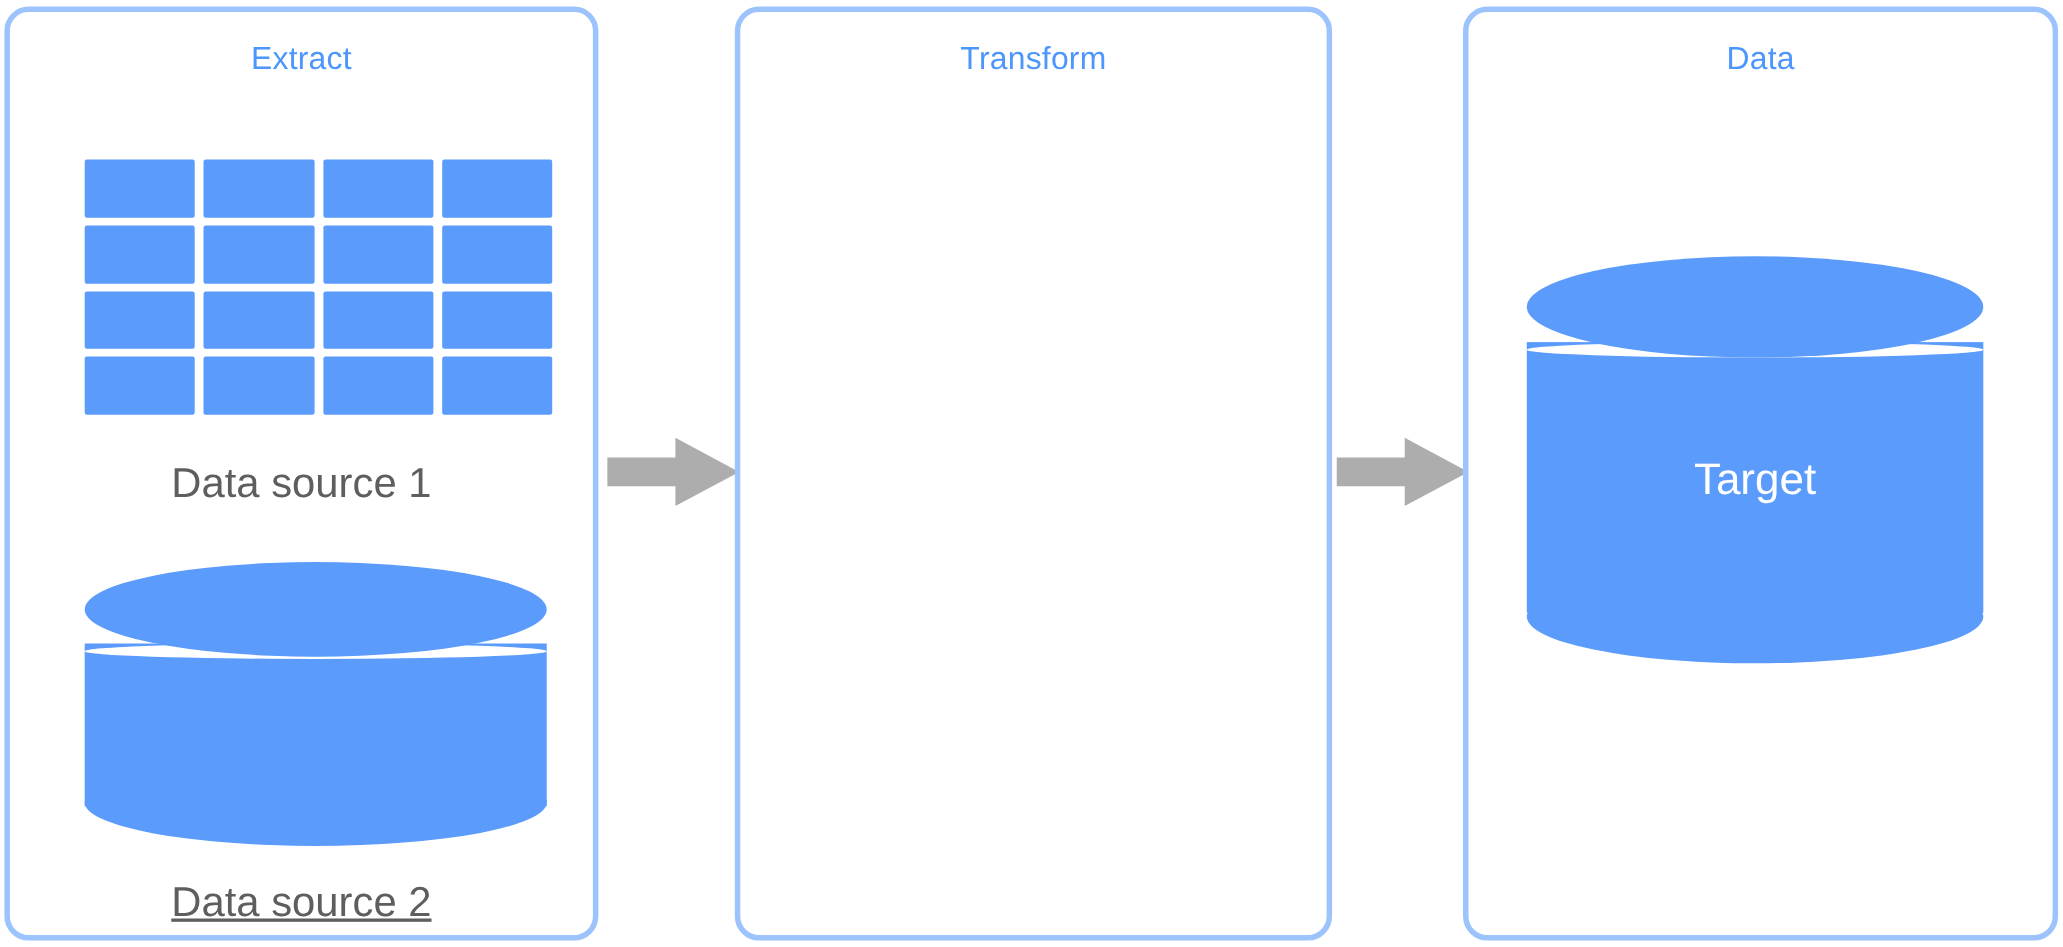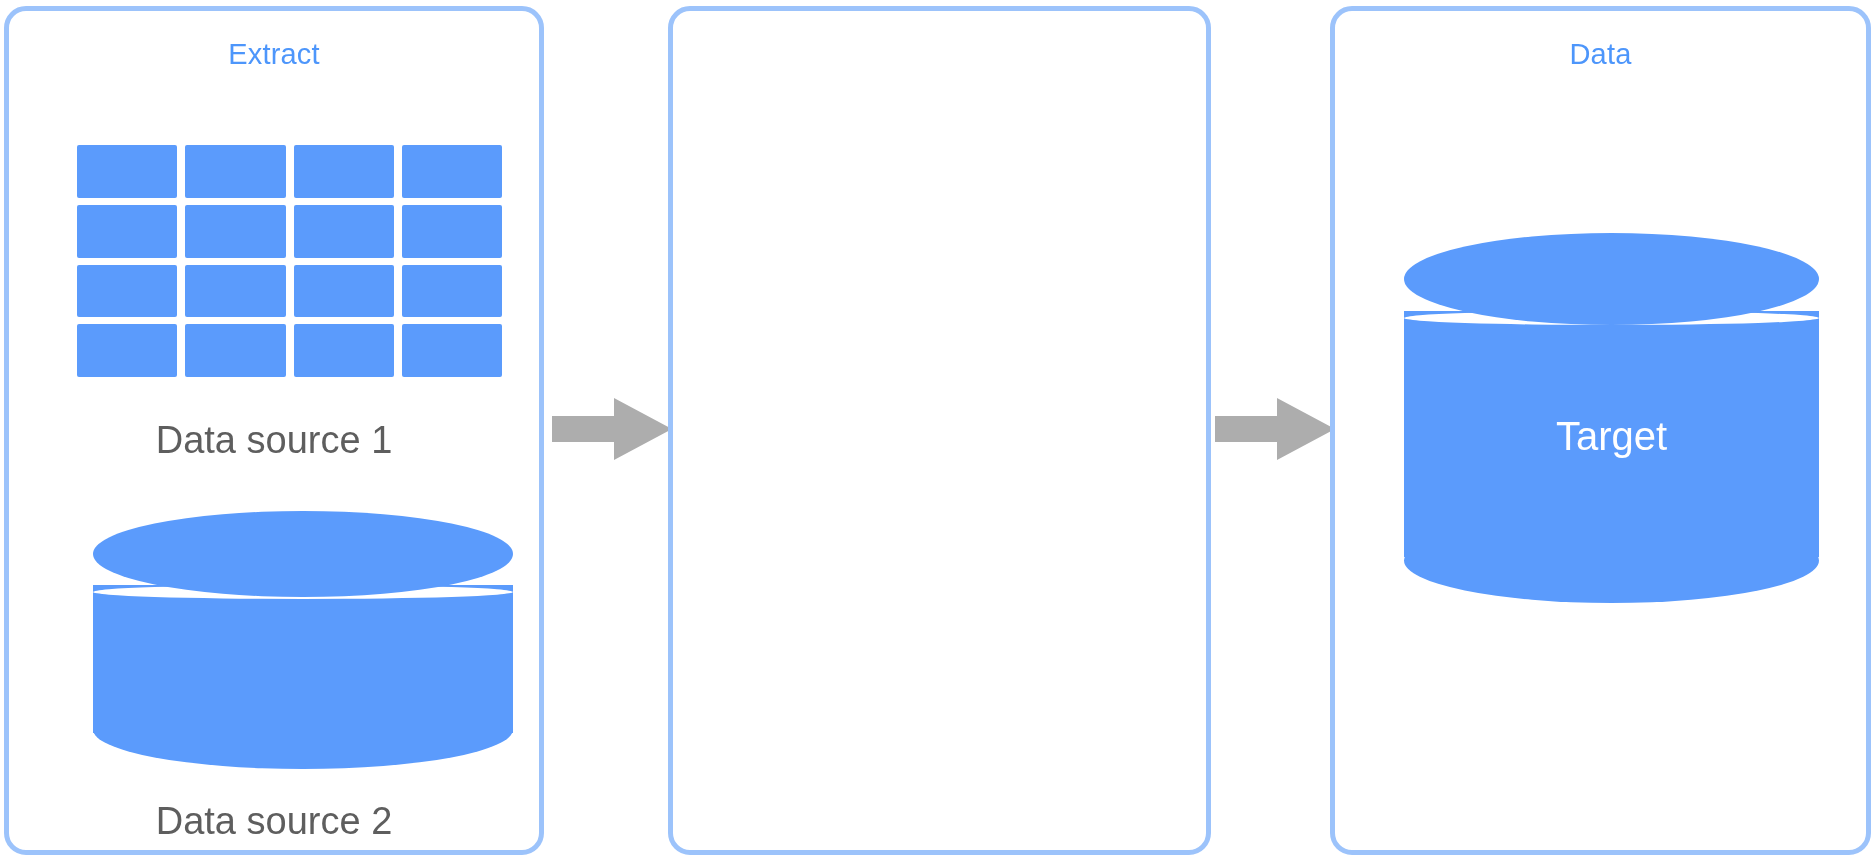--- a/index.html
+++ b/index.html
@@ -76,21 +76,20 @@
   .caption-ds1 {
     left: 4px;
     right: 4px;
     top: 378px;
     margin-top: 28px;
   }
 
   
   .cylinder {
     position: absolute;
-    margin-left: 16px;
   }
   .cyl-body {
     position: absolute;
     left: 0;
     right: 0;
     background: #5B9BFC;
   }
   .cyl-top {
     position: absolute;
     left: 0;
@@ -116,20 +115,21 @@
     position: absolute;
     left: 0; right: 0; top: 74px;
     height: 14px;
     background: #ffffff;
     border-radius: 50% / 50%;
   }
   .caption-ds2 {
     left: 4px;
     right: 4px;
     top: 787px;
+    text-decoration: underline;
   }
 
   
   .cyl-target { left: 1388px; top: 233px; width: 415px; height: 370px; }
   .cyl-target .cyl-top    { height: 92px; }
   .cyl-target .cyl-body   { top: 78px;  height: 246px; }
   .cyl-target .cyl-bottom { top: 285px; height: 85px; }
   .cyl-target .cyl-seam {
     position: absolute;
     left: 0; right: 0; top: 78px;
@@ -209,20 +209,21 @@
     <div class="caption caption-ds2">Data source 2</div>
   </div>
 
   <div class="arrow arrow-1">
     <svg width="120" height="62" viewBox="0 0 120 62" xmlns="http://www.w3.org/2000/svg">
       <polygon points="0,18 62,18 62,0 120,31 62,62 62,44 0,44" fill="#ADADAD"></polygon>
     </svg>
   </div>
 
   <div class="panel panel-transform">
+    <div class="panel-title">Transform</div>
 
     <div class="gears">
       <svg width="290" height="250" viewBox="0 0 290 250" xmlns="http://www.w3.org/2000/svg">
 
         <g transform="translate(75,68)">
           <path fill="#55D6F9" d="
             M -12,-68 L 12,-68 L 16,-48 L 36,-40 L 52,-52 L 69,-35 L 57,-19 L 65,1 L 85,5 L 85,29
             L 65,33 L 57,53 L 69,69 L 52,86 L 36,74 L 16,82 L 12,102 L -12,102 L -16,82 L -36,74
             L -52,86 L -69,69 L -57,53 L -65,33 L -85,29 L -85,5 L -65,1 L -57,-19 L -69,-35
             L -52,-52 L -36,-40 L -16,-48 Z" transform="translate(0,-17) scale(0.82)"></path>

